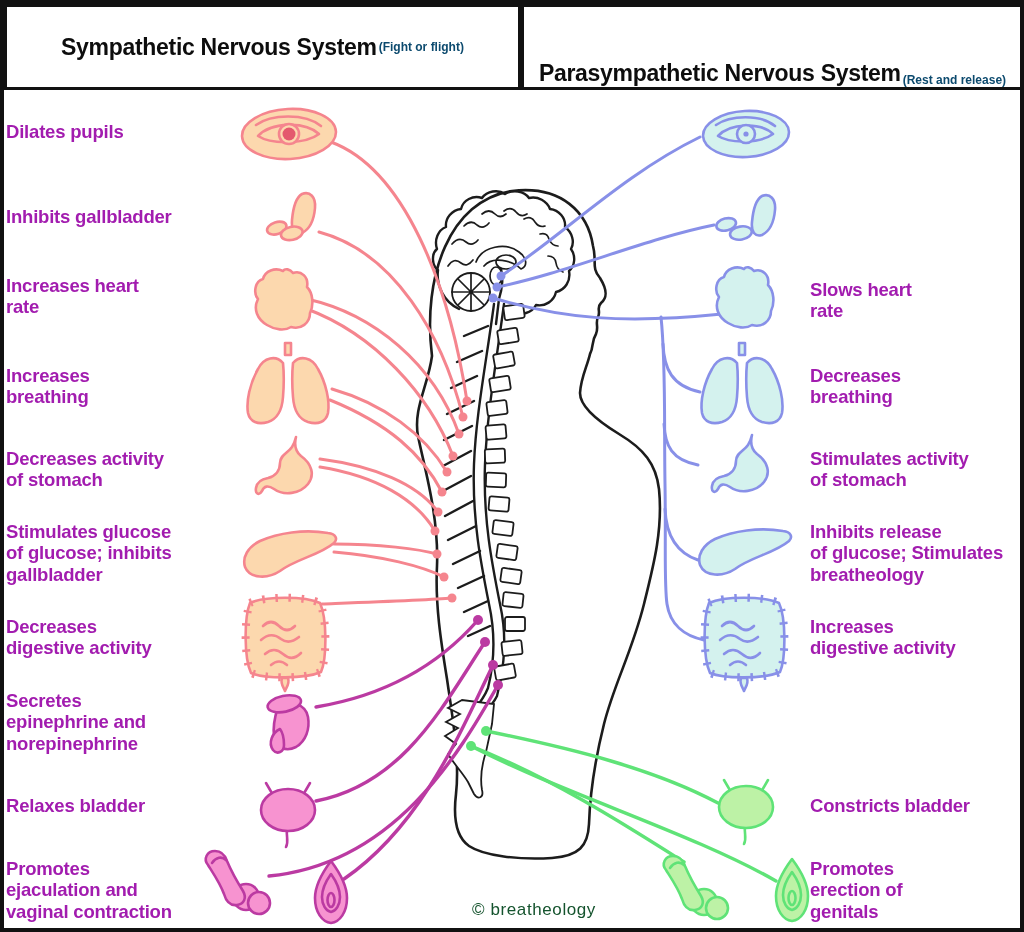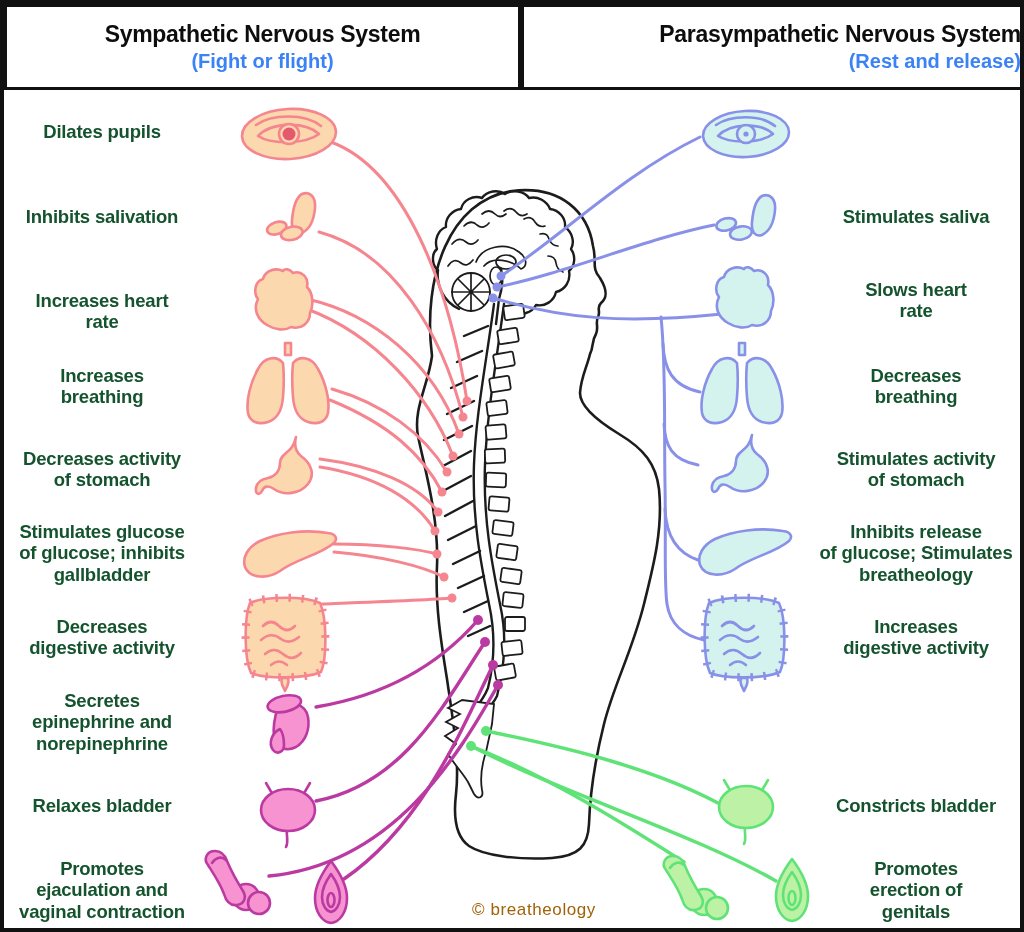--- a/index.html
+++ b/index.html
@@ -3,36 +3,36 @@
 <meta charset="utf-8">
 <style>
   html,body{margin:0;padding:0;background:#e8e8e8;}
   .stage{
     position:relative;width:1024px;height:932px;background:#ffffff;
     border:4px solid #111;box-sizing:border-box;overflow:hidden;
     font-family:"Liberation Sans",sans-serif;
   }
   .hdr{
     position:absolute;top:0;box-sizing:border-box;height:86px;
-    border:3px solid #111;background:#fff;display:flex;flex-direction:column;
+    border:3px solid #111;background:#fff;display:flex;
     align-items:center;justify-content:center;gap:2px;z-index:5;
   }
   .hdr-left{left:0;width:517px;}
   .hdr-right{left:517px;width:1003px;width:503px;align-items:flex-end;}
   .hdr .t{font-size:23px;font-weight:bold;color:#0d0d0d;letter-spacing:-0.3px;}
-  .hdr .s{font-size:20px;font-weight:bold;color:#3b82f6;}
+  .hdr .s{font-size:12px;font-weight:bold;color:#0c4a6e;}
   .label{
-    position:absolute;text-align:center;font-weight:bold;font-size:18.5px;
-    line-height:1.15;color:#14532d;white-space:pre-line;z-index:4;letter-spacing:-0.2px;
+    position:absolute;text-align:left;font-weight:bold;font-size:18.5px;
+    line-height:1.15;color:#a21caf;white-space:pre-line;z-index:4;letter-spacing:-0.2px;
   }
   .col-left{left:2px;width:192px;}
   .col-right{left:806px;width:212px;}
   .footer{
     position:absolute;left:430px;top:896px;width:200px;text-align:center;
-    font-size:17px;color:#a16207;letter-spacing:0.6px;z-index:4;
+    font-size:17px;color:#14532d;letter-spacing:0.6px;z-index:4;
   }
   svg.art{position:absolute;left:0;top:0;z-index:1;}
   
   .ink{stroke:var(--outline);fill:none;stroke-width:2.4;stroke-linecap:round;stroke-linejoin:round;}
   .ink-thin{stroke:var(--outline);fill:none;stroke-width:1.7;stroke-linecap:round;stroke-linejoin:round;}
   .bone{fill:#fff;stroke:var(--outline);stroke-width:1.8;}
   .body-fill{fill:#fff;stroke:var(--outline);stroke-width:2.6;stroke-linejoin:round;}
   .sym-line{stroke:var(--sym-nerve);fill:none;stroke-width:3;stroke-linecap:round;}
   .sym-dot{fill:var(--sym-nerve);}
   .symp-line{stroke:var(--sym-pelvic-nerve);fill:none;stroke-width:3.4;stroke-linecap:round;}
@@ -308,41 +308,40 @@
   <div class="hdr hdr-left">
     <div class="t">Sympathetic Nervous System</div>
     <div class="s">(Fight or flight)</div>
   </div>
   <div class="hdr hdr-right">
     <div class="t">Parasympathetic Nervous System</div>
     <div class="s">(Rest and release)</div>
   </div>
 
   <div class="label col-left" style="top:117px">Dilates pupils</div>
-  <div class="label col-left" style="top:202px">Inhibits salivation</div>
-  <div class="label col-left" style="top:286px">Increases heart
+  <div class="label col-left" style="top:202px">Inhibits gallbladder</div>
+  <div class="label col-left" style="top:271px">Increases heart
 rate</div>
   <div class="label col-left" style="top:361px">Increases
 breathing</div>
   <div class="label col-left" style="top:444px">Decreases activity
 of stomach</div>
   <div class="label col-left" style="top:517px">Stimulates glucose
 of glucose; inhibits
 gallbladder</div>
   <div class="label col-left" style="top:612px">Decreases
 digestive activity</div>
   <div class="label col-left" style="top:791px">Relaxes bladder</div>
   <div class="label col-left" style="top:686px">Secretes
 epinephrine and
 norepinephrine</div>
   <div class="label col-left" style="top:854px">Promotes
 ejaculation and
 vaginal contraction</div>
 
-  <div class="label col-right" style="top:202px">Stimulates saliva</div>
   <div class="label col-right" style="top:275px">Slows heart
 rate</div>
   <div class="label col-right" style="top:361px">Decreases
 breathing</div>
   <div class="label col-right" style="top:444px">Stimulates activity
 of stomach</div>
   <div class="label col-right" style="top:517px">Inhibits release
 of glucose; Stimulates
 breatheology</div>
   <div class="label col-right" style="top:612px">Increases

